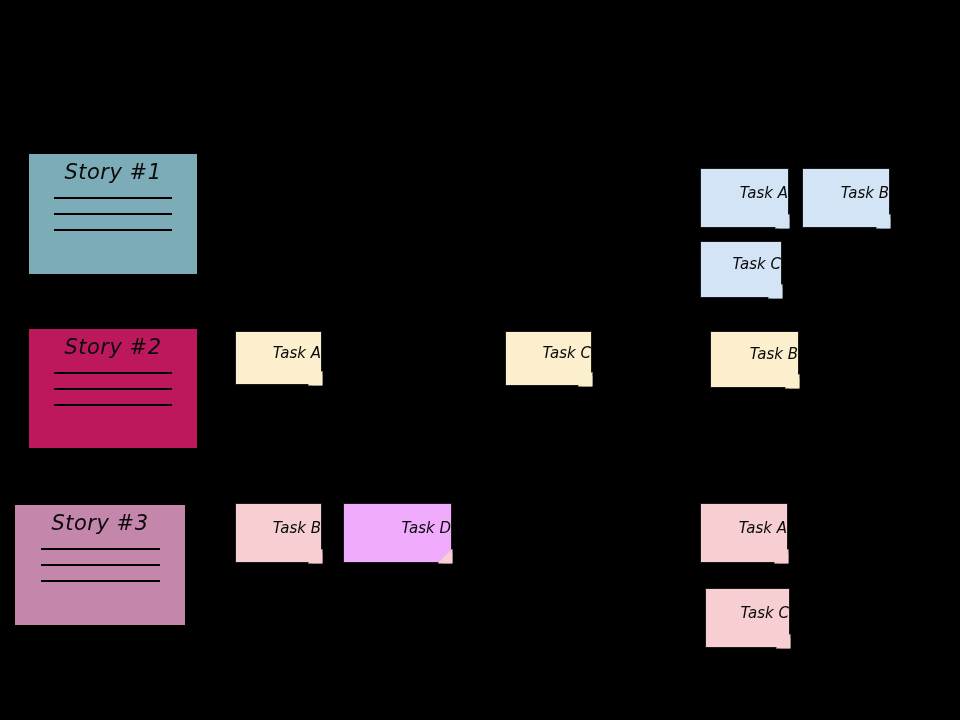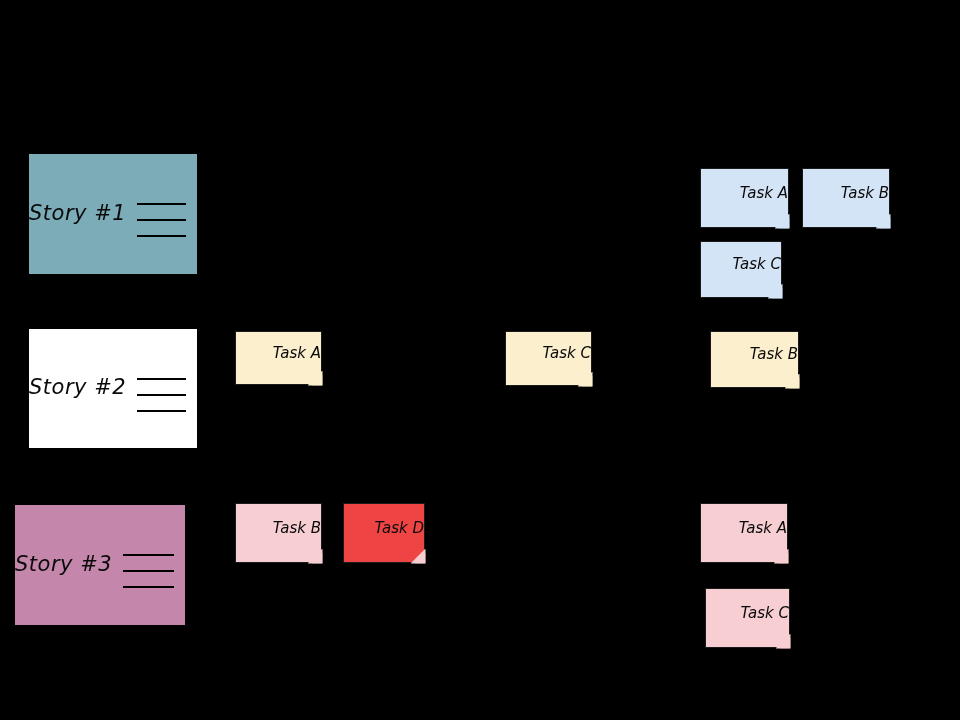--- a/index.html
+++ b/index.html
@@ -15,21 +15,21 @@
     overflow: hidden;
     font-family: "DejaVu Sans", sans-serif;
   }
 
   
   .story-card {
     position: absolute;
     box-sizing: border-box;
     border: 2px solid #000000;
     display: flex;
-    flex-direction: row;
+    flex-direction: column;
     align-items: center;
     padding-top: 8px;
   }
   .story-title {
     font-family: "DejaVu Sans", sans-serif;
     font-size: 21px;
     font-style: italic;
     font-weight: 400;
     color: #0a0a0a;
     letter-spacing: 0.5px;
@@ -108,21 +108,21 @@
       <span class="fold" style="background: rgb(212, 228, 247);"></span>
     </div>
     <div class="task-note" style="left: 802px; top: 168px; width: 88px; height: 60px; background: rgb(212, 228, 247);">
       <span class="note-label">Task B</span>
       <span class="fold" style="background: rgb(212, 228, 247);"></span>
     </div>
     <div class="task-note" style="left: 700px; top: 241px; width: 82px; height: 57px; background: rgb(212, 228, 247);">
       <span class="note-label">Task C</span>
       <span class="fold" style="background: rgb(212, 228, 247);"></span>
     </div>
-    <div class="story-card" style="left: 27px; top: 327px; width: 172px; height: 123px; background: #ffffff;">
+    <div class="story-card" style="left: 27px; top: 327px; width: 172px; height: 123px; background: #be185d;">
       <div class="story-title">Story #2</div>
       <div class="story-lines">
         <div class="story-line"></div>
         <div class="story-line"></div>
         <div class="story-line"></div>
       </div>
     </div>
     <div class="task-note" style="left: 235px; top: 331px; width: 87px; height: 54px; background: rgb(251, 239, 205);">
       <span class="note-label">Task A</span>
       <span class="fold" style="background: rgb(251, 239, 205);"></span>
@@ -140,21 +140,21 @@
       <div class="story-lines">
         <div class="story-line"></div>
         <div class="story-line"></div>
         <div class="story-line"></div>
       </div>
     </div>
     <div class="task-note" style="left: 235px; top: 503px; width: 87px; height: 60px; background: rgb(247, 207, 211);">
       <span class="note-label">Task B</span>
       <span class="fold" style="background: rgb(247, 207, 211);"></span>
     </div>
-    <div class="task-note" style="left: 343px; top: 503px; width: 82px; height: 60px; background: #ef4444;">
+    <div class="task-note" style="left: 343px; top: 503px; width: 109px; height: 60px; background: #f0abfc;">
       <span class="note-label">Task D</span>
       <span class="fold" style="background: rgb(247, 207, 211);"></span>
     </div>
     <div class="task-note" style="left: 700px; top: 503px; width: 88px; height: 60px; background: rgb(247, 207, 211);">
       <span class="note-label">Task A</span>
       <span class="fold" style="background: rgb(247, 207, 211);"></span>
     </div>
     <div class="task-note" style="left: 705px; top: 588px; width: 85px; height: 60px; background: rgb(247, 207, 211);">
       <span class="note-label">Task C</span>
       <span class="fold" style="background: rgb(247, 207, 211);"></span>

